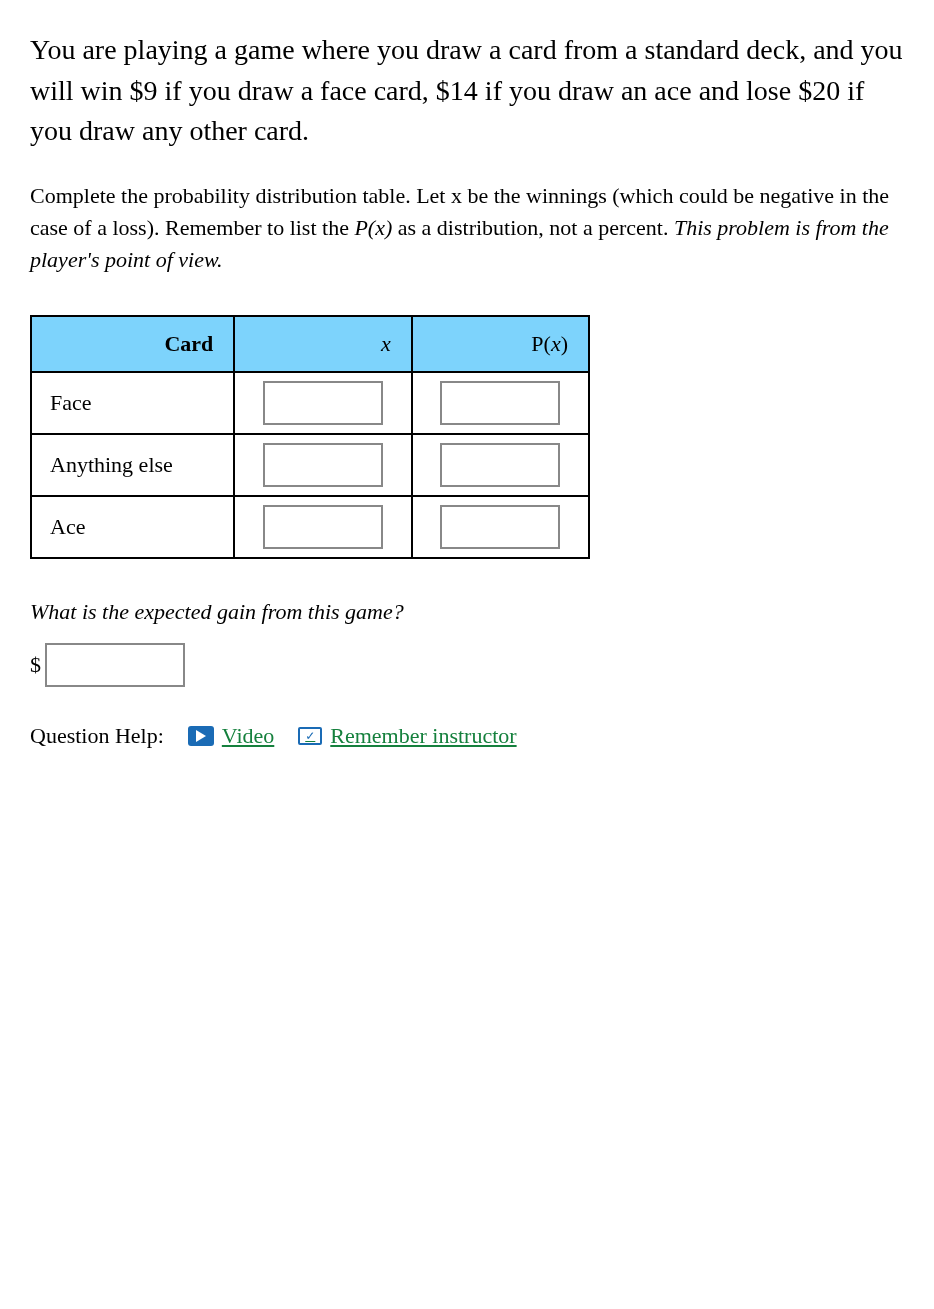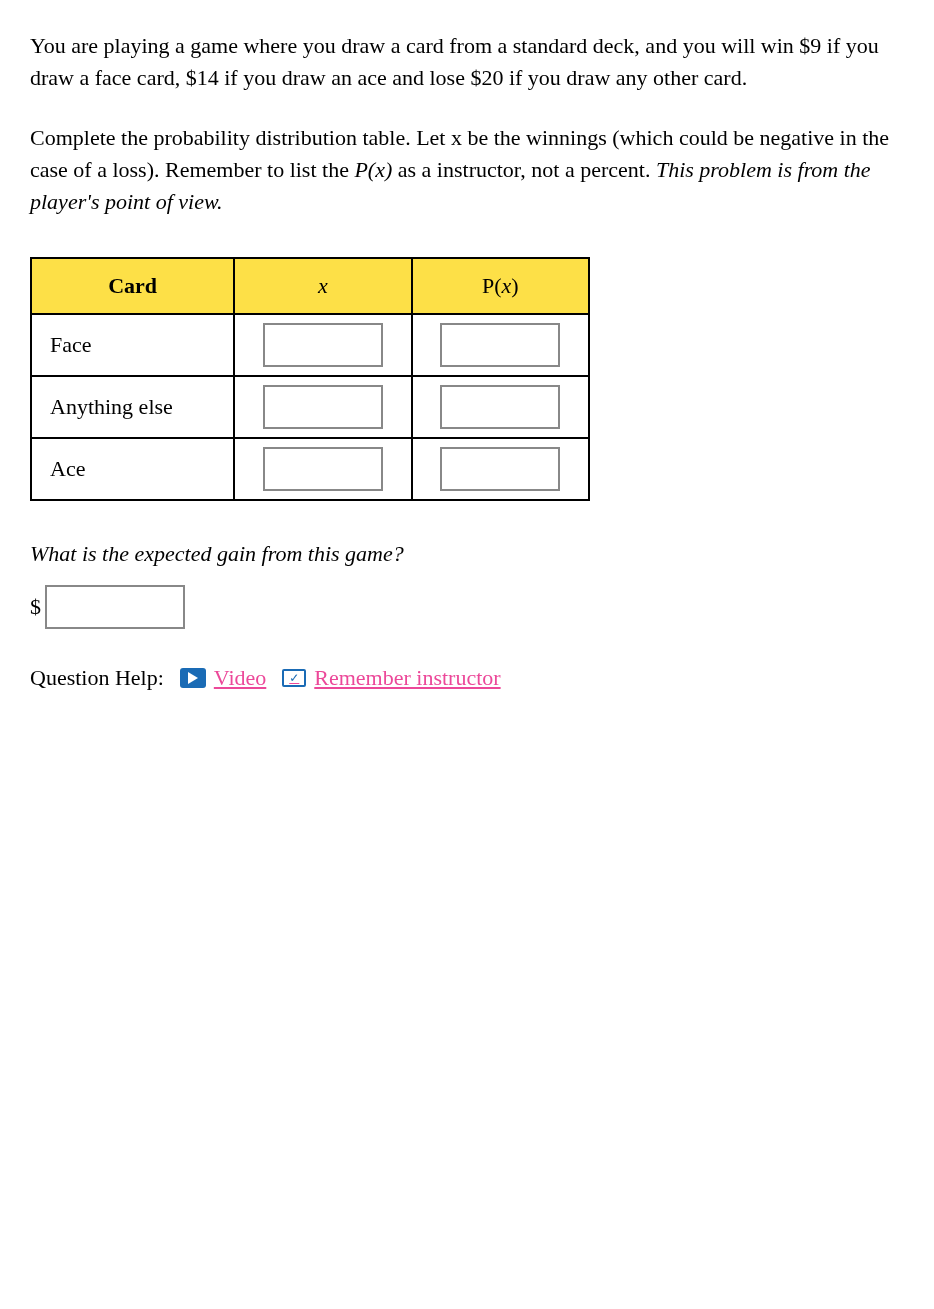--- a/index.html
+++ b/index.html
@@ -12,21 +12,21 @@
       background: #ffffff;
       font-family: 'Times New Roman', Times, serif;
       font-size: 22px;
       color: #000000;
       padding: 30px 30px 30px 30px;
       width: 934px;
       min-height: 1309px;
     }
 
     .problem-text {
-      font-size: 22px;
+      font-size: 28px;
       line-height: 1.45;
       margin-bottom: 28px;
     }
 
     .problem-text-2 {
       font-size: 22px;
       line-height: 1.45;
       margin-bottom: 40px;
     }
 
@@ -45,21 +45,22 @@
     .prob-table td {
       border: 2px solid #000000;
       text-align: center;
       padding: 14px 20px;
       font-size: 22px;
     }
 
     .prob-table th {
       font-weight: bold;
       font-style: normal;
-      background: #fde047;
+      background: #7dd3fc;
+      text-align: right;
     }
 
     .prob-table th.header-x {
       font-style: italic;
       font-weight: normal;
     }
 
     .prob-table th.header-px {
       font-style: normal;
       font-weight: normal;
@@ -107,30 +108,30 @@
       border: 2px solid #888888;
       width: 140px;
       height: 44px;
       display: inline-block;
       background: #ffffff;
     }
 
     .question-help-row {
       display: flex;
       align-items: center;
-      gap: 16px;
+      gap: 24px;
       font-size: 22px;
     }
 
     .question-help-label {
       font-size: 22px;
     }
 
     .help-link {
-      color: #ec4899;
+      color: #15803d;
       text-decoration: underline;
       cursor: pointer;
       display: flex;
       align-items: center;
       gap: 5px;
       font-size: 22px;
     }
 
     .video-icon {
       display: inline-flex;
@@ -179,21 +180,21 @@
     }
   </style>
 </head>
 <body>
 
 <div>
 
   <p class="problem-text">You are playing a game where you draw a card from a standard deck, and you will win $9 if you draw a face card, $14 if you draw an ace and lose $20 if you draw any other card.</p>
 
   <p class="problem-text-2">
-    <span>Complete the probability distribution table. Let x be the winnings (which could be negative in the case of a loss). Remember to list the </span><span style="font-style:italic;">P(x)</span><span> as a instructor, not a percent. </span><span class="italic">This problem is from the player's point of view.</span>
+    <span>Complete the probability distribution table. Let x be the winnings (which could be negative in the case of a loss). Remember to list the </span><span style="font-style:italic;">P(x)</span><span> as a distribution, not a percent. </span><span class="italic">This problem is from the player's point of view.</span>
   </p>
 
   <table class="prob-table">
     <thead>
       <tr>
         <th>Card</th>
         <th class="header-x" style="font-style:italic; font-weight:normal;">x</th>
         <th class="header-px px-header">
           <span>P(</span><span class="italic-x">x</span><span>)</span>
         </th>

